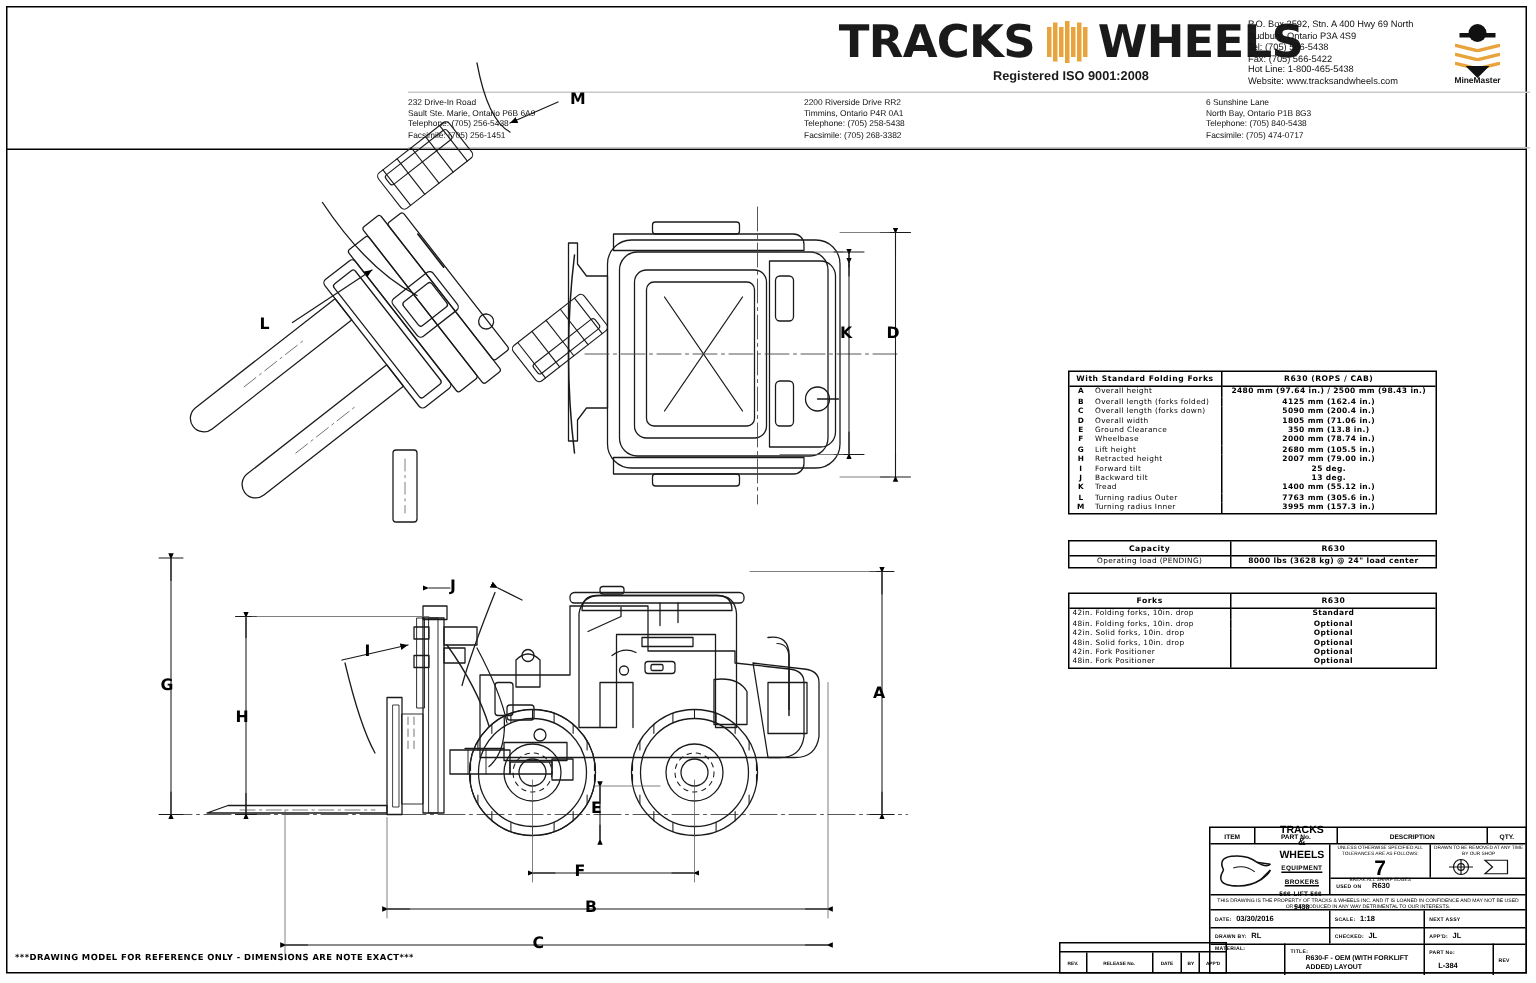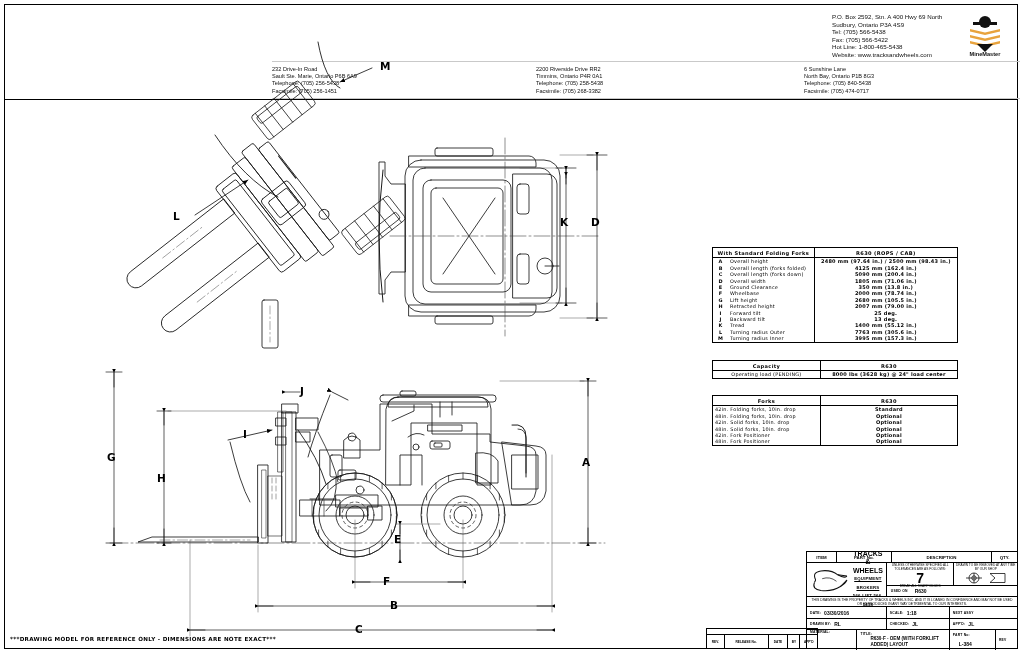--- a/index.html
+++ b/index.html
@@ -91,20 +91,40 @@
 </head>
 <body>
 
 <div id="sheet">
   <div class="border-outer"></div>
 
   <div class="header">
     <div class="hdr-rule"></div>
     <div class="hdr-rule2"></div>
 
+    <div class="logo-wrap">
+      <div class="logo-line">
+        <span class="logo-word">TRACKS</span>
+        <span class="logo-mark">
+          <svg width="30" height="28" viewBox="0 0 30 28">
+            <g fill="#e8a33d">
+              <rect x="2" y="4" width="3" height="20"></rect>
+              <rect x="6" y="1" width="3" height="26"></rect>
+              <rect x="10" y="4" width="3" height="20"></rect>
+              <rect x="14" y="0" width="3" height="28"></rect>
+              <rect x="18" y="4" width="3" height="20"></rect>
+              <rect x="22" y="1" width="3" height="26"></rect>
+              <rect x="26" y="4" width="3" height="20"></rect>
+            </g>
+          </svg>
+        </span>
+        <span class="logo-word">WHEELS</span>
+      </div>
+      <div class="iso">Registered ISO 9001:2008</div>
+    </div>
 
     <div class="corp">
       <div>P.O. Box 2592, Stn. A 400 Hwy 69 North</div>
       <div>Sudbury, Ontario P3A 4S9</div>
       <div>Tel: (705) 566-5438</div>
       <div>Fax: (705) 566-5422</div>
       <div>Hot Line: 1-800-465-5438</div>
       <div>Website: www.tracksandwheels.com</div>
     </div>
 

